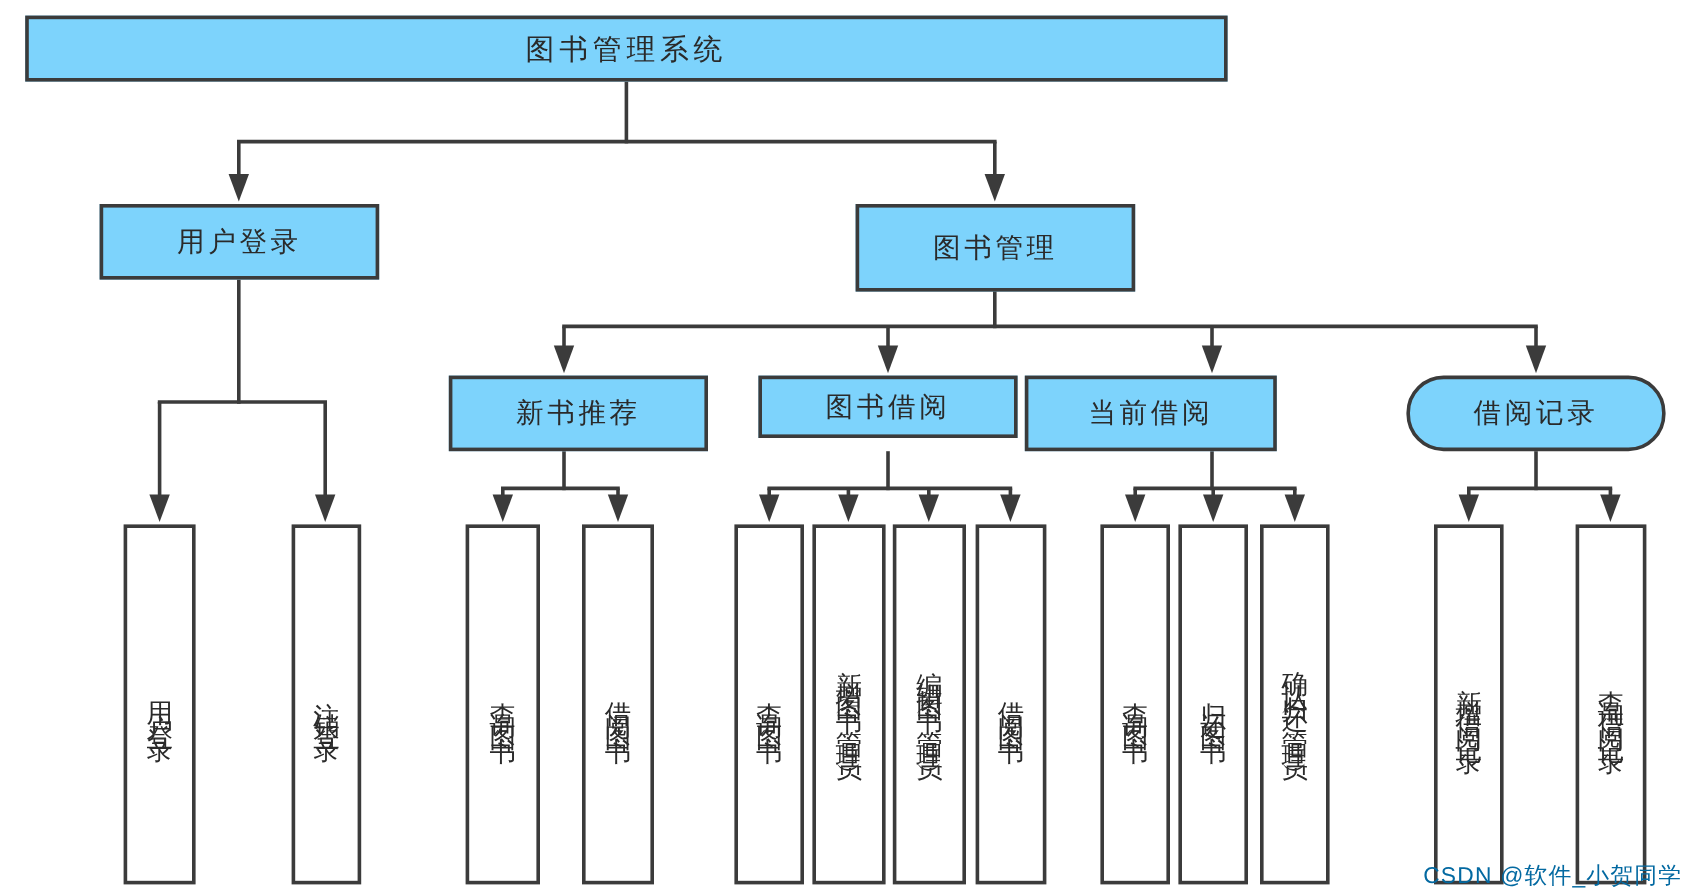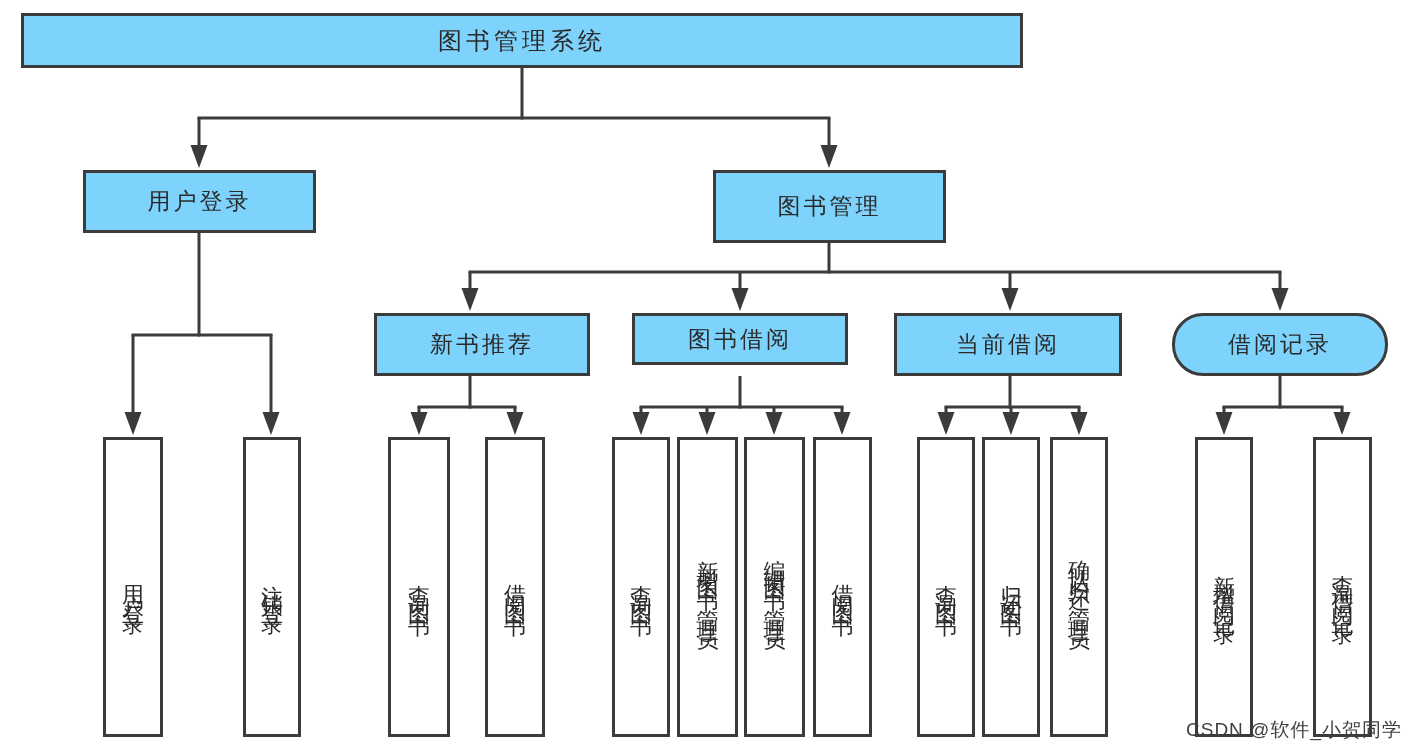--- a/index.html
+++ b/index.html
@@ -48,21 +48,21 @@
     line-height: 1;
     letter-spacing: 10px;
     color: #2a2a2a;
     white-space: nowrap;
   }
   .watermark {
     position: absolute;
     left: 1186px;
     top: 717px;
     font-size: 19px;
-    color: #404040;
+    color: #0369a1;
     letter-spacing: 1px;
     z-index: 5;
     white-space: nowrap;
   }
 </style>
 </head>
 <body>
 
 <div class="canvas">
 
@@ -132,21 +132,21 @@
     </g>
   </svg>
 
   <div class="node root" style="left:21px; top:13px; width:1002px; height:55px;">图书管理系统</div>
 
   <div class="node" style="left:83px; top:170px; width:233px; height:63px;">用户登录</div>
   <div class="node" style="left:713px; top:170px; width:233px; height:73px;">图书管理</div>
 
   <div class="node" style="left:362px; top:313px; width:216px; height:63px;margin-left:12px;">新书推荐</div>
   <div class="node" style="left:632px; top:313px; width:216px; height:52px;">图书借阅</div>
-  <div class="node" style="left:894px; top:313px; width:228px; height:63px;">当前借阅</div>
+  <div class="node" style="left:854px; top:313px; width:210px; height:63px;">当前借阅</div>
   <div class="node" style="left:1172px; top:313px; width:216px; height:63px;border-radius:31px;">借阅记录</div>
 
   <div class="vnode" style="left:103px; width:60px;">
     <span class="vlabel">用户登录</span>
   </div>
   <div class="vnode" style="left:243px; width:58px;">
     <span class="vlabel">注销登录</span>
   </div>
 
   <div class="vnode" style="left:388px; width:62px;">

